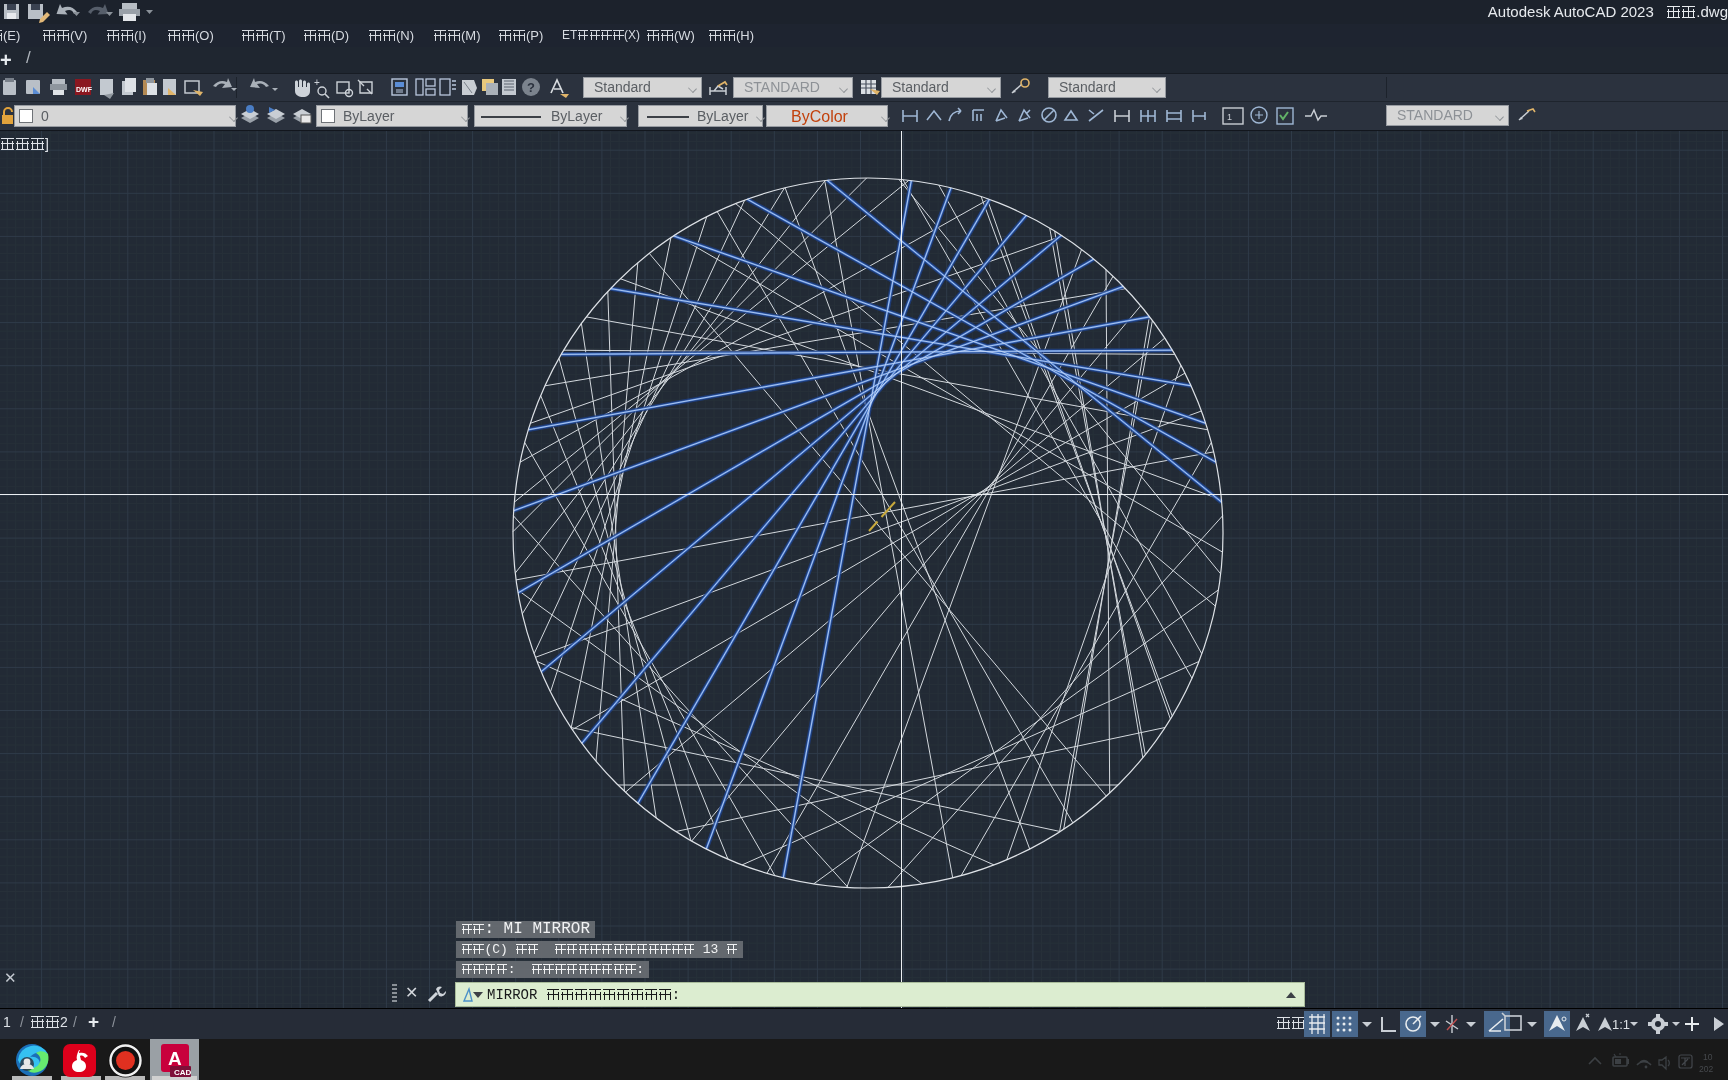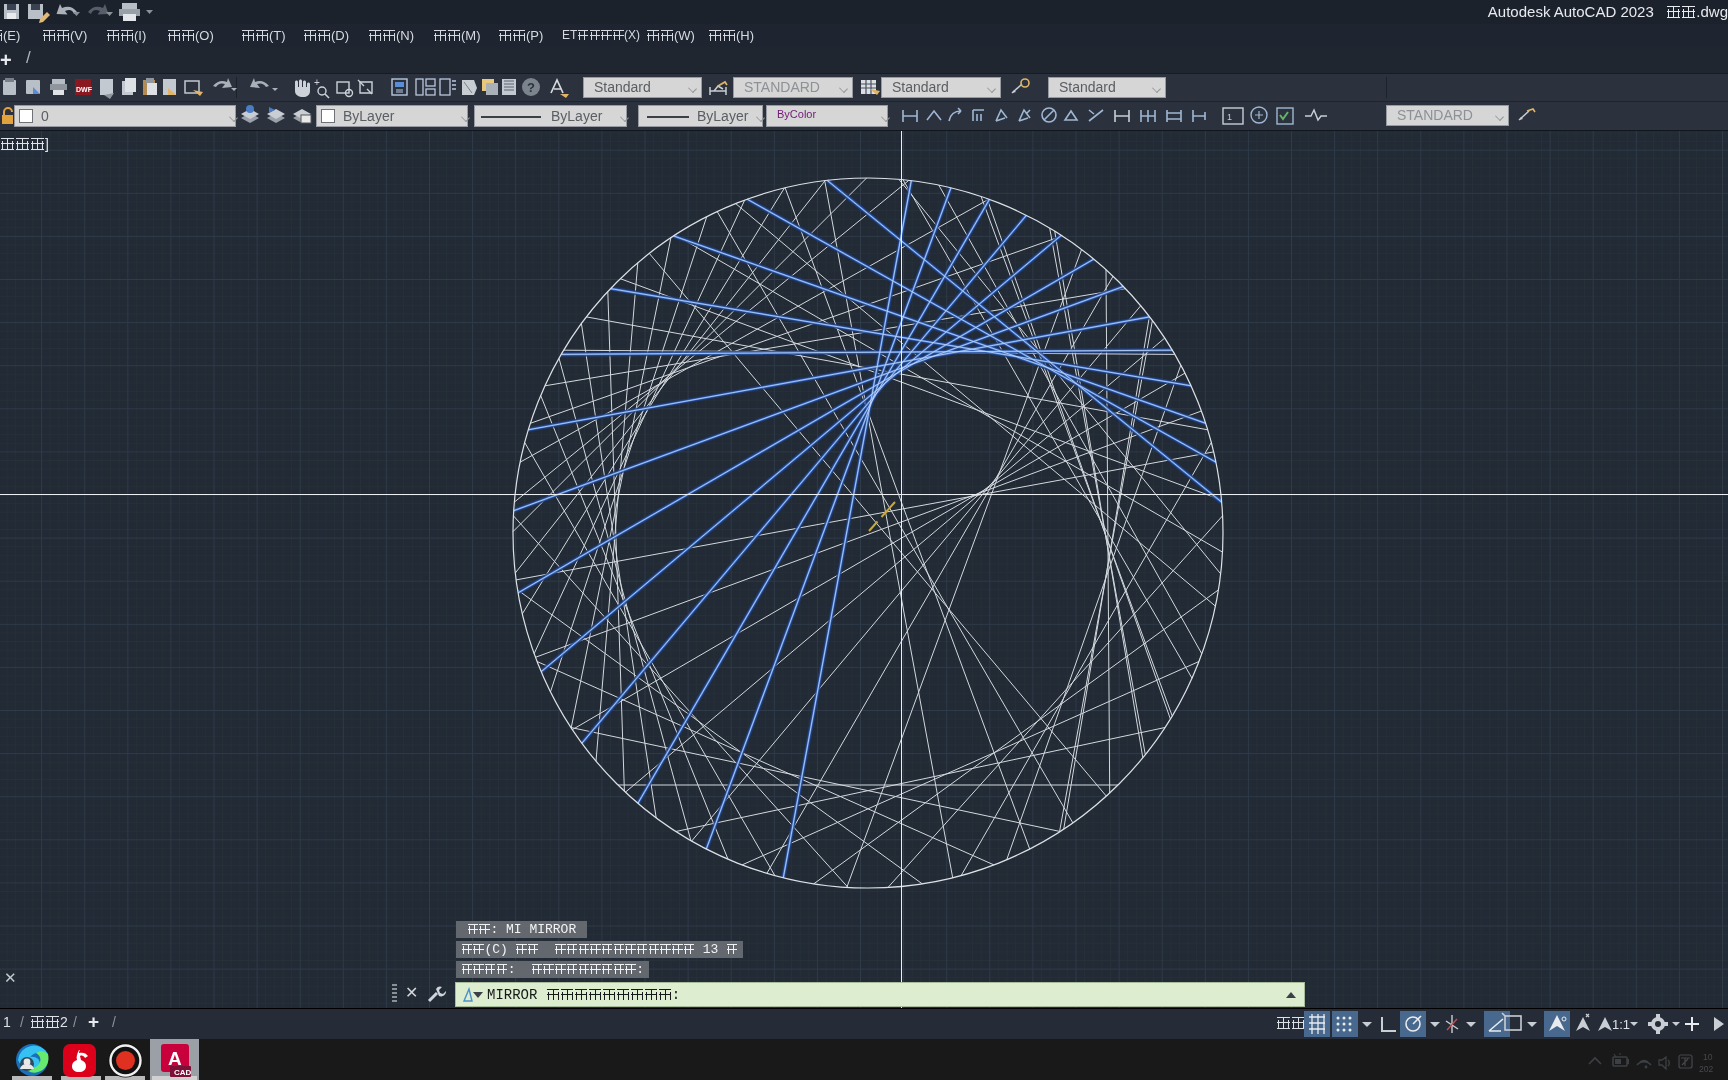--- a/index.html
+++ b/index.html
@@ -189,21 +189,21 @@
   <span class="abs" style="left:6px;top:10px;width:60px;height:2px;background:#3c4046"></span>
   <span class="abs" style="left:76px;top:2px;color:#5a5e63;font-size:14px">ByLayer</span>
   <span class="chev" style="position:absolute;right:5px;top:8px"></span>
 </div>
 <div class="abs" style="left:638px;top:105px;width:125px;height:22px;background:#d6d6d6;border:1px solid #979ba1">
   <span class="abs" style="left:8px;top:10px;width:42px;height:2px;background:#3c4046"></span>
   <span class="abs" style="left:58px;top:2px;color:#5a5e63;font-size:14px">ByLayer</span>
   <span class="chev" style="position:absolute;right:5px;top:8px"></span>
 </div>
 <div class="abs" style="left:766px;top:105px;width:122px;height:22px;background:#d6d6d6;border:1px solid #979ba1">
-  <span class="abs" style="left:10px;top:2px;color:#701a75;font-size:11px">ByColor</span>
+  <span class="abs" style="left:24px;top:2px;color:#c2410c;font-size:16px">ByColor</span>
   <span class="chev" style="position:absolute;right:5px;top:8px"></span>
 </div>
 <svg class="abs" style="left:893px;top:102px" width="480" height="29" viewBox="0 0 480 29">
  <rect x="0" y="4" width="5" height="21" fill="none"></rect>
  <g stroke="#9fb7d4" stroke-width="1.6" fill="none">
   <path d="M10 8v12M24 8v12M10 14h14"></path>
   <path d="M34 18l7-9 7 9"></path>
   <path d="M56 19q2-10 12-10M68 9l-3 3M68 9l-3-3"></path>
   <path d="M80 19v-11M80 8h11M84 19v-7M88 19v-7"></path>
   <path d="M103 19l5-11 6 8M103 19l9-3"></path>
@@ -249,21 +249,21 @@
   <path d="M827.2 180.4L1221.6 502.1M747.2 199.2L1215.9 462.2M673.6 235.9L1205.6 423.3M610.5 288.6L1191.0 385.8M561.2 354.4L1172.3 350.2M528.3 429.8L1149.6 316.9M513.7 510.7L1123.4 286.4M518.1 592.8L1093.8 259.1M541.2 671.7L1061.3 235.3M581.9 743.2L1026.4 215.3M637.9 803.3L989.4 199.4M706.3 849.0L950.9 187.8M783.3 877.8L911.3 180.6" stroke="#4274c8" stroke-width="2.1" fill="none"></path>
   <path d="M827.2 180.4L1221.6 502.1M747.2 199.2L1215.9 462.2M673.6 235.9L1205.6 423.3M610.5 288.6L1191.0 385.8M561.2 354.4L1172.3 350.2M528.3 429.8L1149.6 316.9M513.7 510.7L1123.4 286.4M518.1 592.8L1093.8 259.1M541.2 671.7L1061.3 235.3M581.9 743.2L1026.4 215.3M637.9 803.3L989.4 199.4M706.3 849.0L950.9 187.8M783.3 877.8L911.3 180.6" stroke="#c6dbfa" stroke-width="0.8" fill="none"></path>
   <circle cx="868" cy="533" r="355" fill="none" stroke="#dde1e6" stroke-width="1.2"></circle>
   <path d="M0 494.5H1728M901.5 131V1008" stroke="#eceff2" stroke-width="1"></path>
   <path d="M869 531 877.5 521.5 M881.5 517 895 502" stroke="#c8a93c" stroke-width="2"></path>
 </svg>
 <span class="abs" style="left:0;top:5px;color:#dfe3e8;font-size:14px"><i class="cj"></i><i class="cj"></i><i class="cj"></i>]</span>
 <span class="abs" style="left:4px;top:838px;color:#c3c9d0;font-size:15px">✕</span>
 </div>
 
-<div class="abs" style="left:456px;top:921px;height:17px;background:rgba(105,110,115,.92);color:#f2f3f4;font-size:13px;line-height:17px;padding:0 11px;font-family:'Liberation Mono',monospace"><i class="cjs"></i><i class="cjs"></i>: MI MIRROR</div>
+<div class="abs" style="left:456px;top:921px;height:17px;background:rgba(105,110,115,.92);color:#f2f3f4;font-size:16px;line-height:17px;padding:0 5px;font-family:'Liberation Mono',monospace"><i class="cjs"></i><i class="cjs"></i>: MI MIRROR</div>
 <div class="abs" style="left:456px;top:941px;height:17px;background:rgba(105,110,115,.92);color:#f2f3f4;font-size:13px;line-height:17px;padding:0 5px;font-family:'Liberation Mono',monospace"><i class="cjs"></i><i class="cjs"></i>(C) <i class="cjs"></i><i class="cjs"></i>&nbsp;&nbsp;<i class="cjs"></i><i class="cjs"></i><i class="cjs"></i><i class="cjs"></i><i class="cjs"></i><i class="cjs"></i><i class="cjs"></i><i class="cjs"></i><i class="cjs"></i><i class="cjs"></i><i class="cjs"></i><i class="cjs"></i> 13 <i class="cjs"></i></div>
 <div class="abs" style="left:456px;top:961px;height:17px;background:rgba(105,110,115,.92);color:#f2f3f4;font-size:13px;line-height:17px;padding:0 5px;font-family:'Liberation Mono',monospace"><i class="cjs"></i><i class="cjs"></i><i class="cjs"></i><i class="cjs"></i>:&nbsp;&nbsp;<i class="cjs"></i><i class="cjs"></i><i class="cjs"></i><i class="cjs"></i><i class="cjs"></i><i class="cjs"></i><i class="cjs"></i><i class="cjs"></i><i class="cjs"></i>:</div>
 
 <div class="abs" style="left:392px;top:984px;width:5px;height:20px;background:repeating-linear-gradient(#8a9097 0 2px,transparent 2px 4px)"></div>
 <span class="abs" style="left:405px;top:983px;color:#d3d7dc;font-size:16px">✕</span>
 <svg class="abs" style="left:425px;top:983px" width="22" height="22">
       <path d="M4 18l8-8" stroke="#cfd4da" stroke-width="3"></path>
       <path d="M11 6a5 5 0 016-2l-3 3 1 3 3 1 3-3a5 5 0 01-7 5z" fill="#cfd4da"></path>
     </svg>
 <div class="abs" style="left:455px;top:982px;width:850px;height:25px;background:#dcedd0;border:1px solid #a8bb9a">

